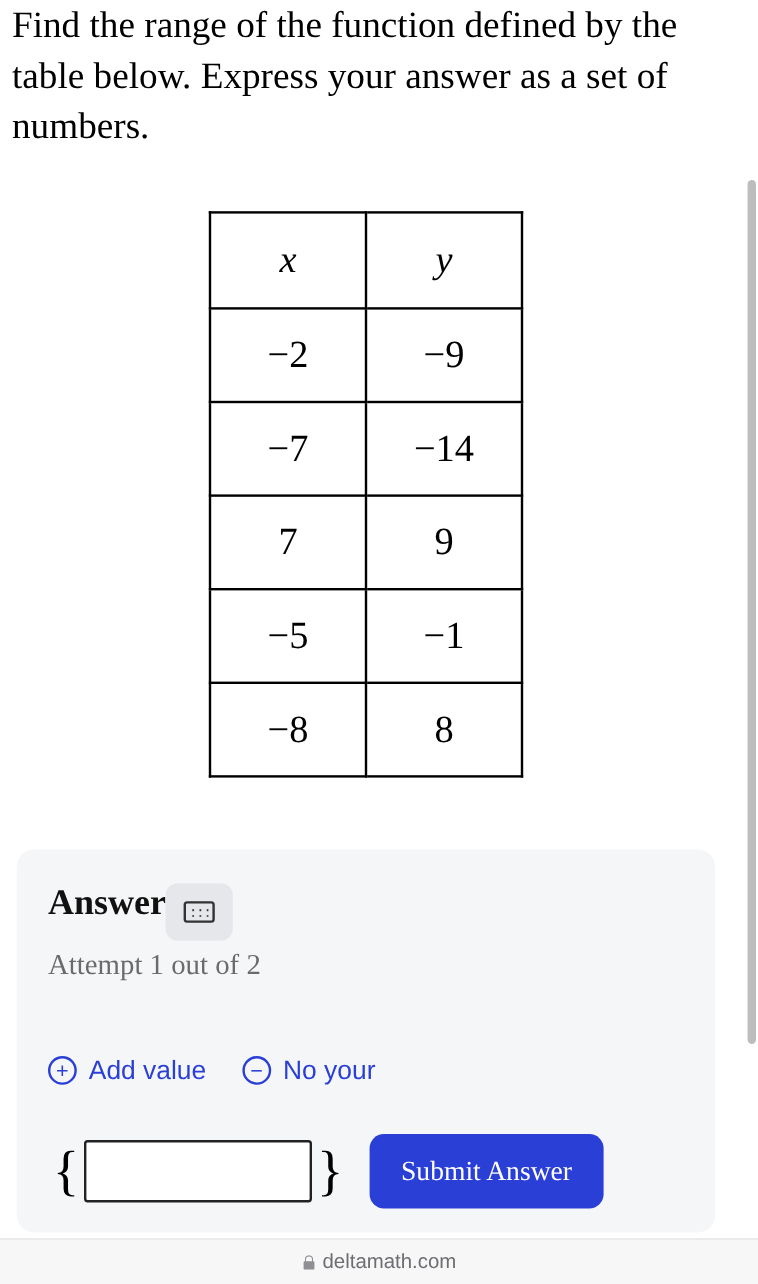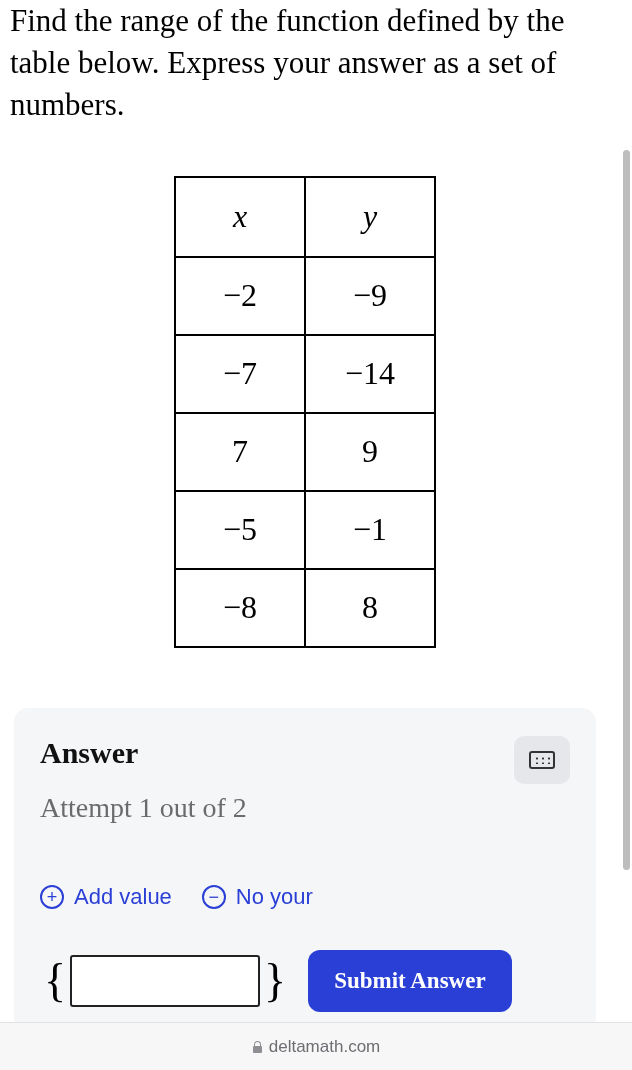--- a/index.html
+++ b/index.html
@@ -56,21 +56,21 @@
   }
   .answer-card {
     background: #f5f6f8;
     border-radius: 14px;
     padding: 28px 26px 20px 26px;
     position: relative;
     margin: 0 4px;
   }
   .answer-header {
     display: flex;
-    justify-content: space-between;
+    justify-content: flex-start;
     align-items: flex-start;
   }
   .answer-title {
     font-family: Georgia, serif;
     font-size: 30px;
     font-weight: bold;
     color: #111;
   }
   .keypad-btn {
     width: 56px;
@@ -91,21 +91,21 @@
   }
   .keypad-icon::before {
     content: "";
     position: absolute;
     left: 3px; right: 3px; top: 3px; bottom: 3px;
     background:
       radial-gradient(circle, #333 1px, transparent 1.2px) 0 0/6px 5px;
   }
   .attempt {
     font-family: Georgia, serif;
-    font-size: 28px;
+    font-size: 24px;
     color: #6b6b6b;
     margin-top: 8px;
     margin-bottom: 60px;
   }
   .value-controls {
     display: flex;
     gap: 30px;
     margin-bottom: 40px;
     font-family: -apple-system, Helvetica, Arial, sans-serif;
   }
@@ -152,26 +152,25 @@
   .submit-btn {
     background: #2a3fd6;
     color: #fff;
     font-family: Georgia, serif;
     font-size: 23px;
     padding: 18px 26px;
     border: none;
     border-radius: 12px;
     cursor: pointer;
     white-space: nowrap;
-    font-weight: bold;
   }
   .bottom-bar {
     position: absolute;
     left: 0; right: 0; bottom: 0;
-    height: 48px;
+    height: 38px;
     background: #f7f7f8;
     border-top: 1px solid #e2e2e4;
     display: flex;
     align-items: center;
     justify-content: center;
     gap: 6px;
     font-family: -apple-system, Helvetica, Arial, sans-serif;
     font-size: 17px;
     color: #6d6d72;
   }

